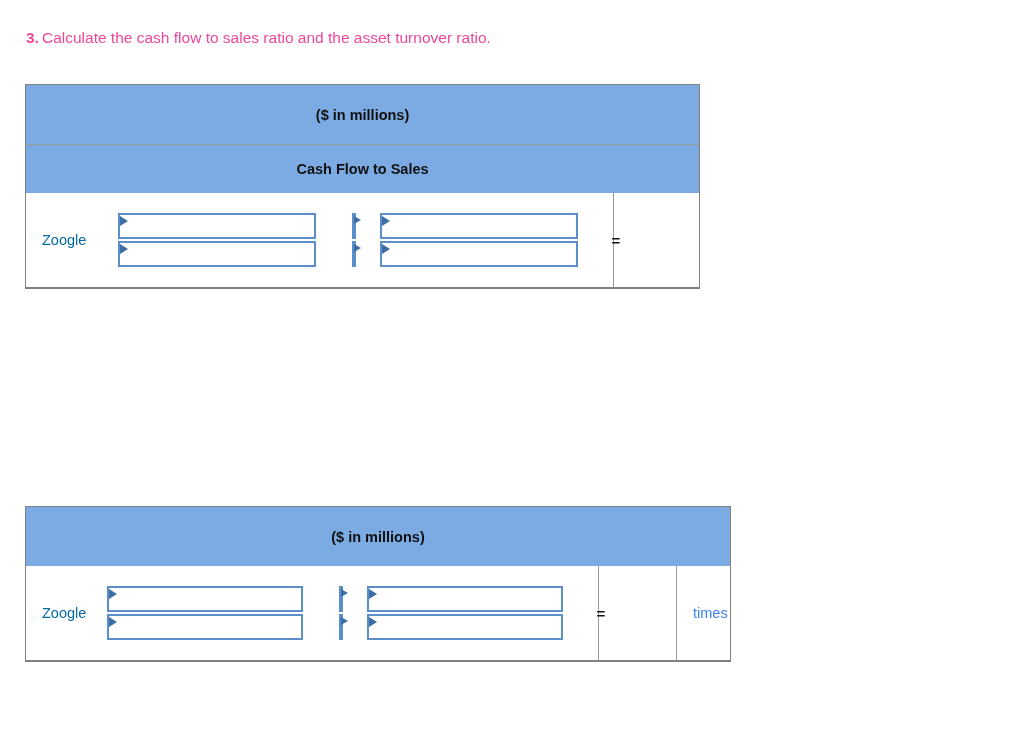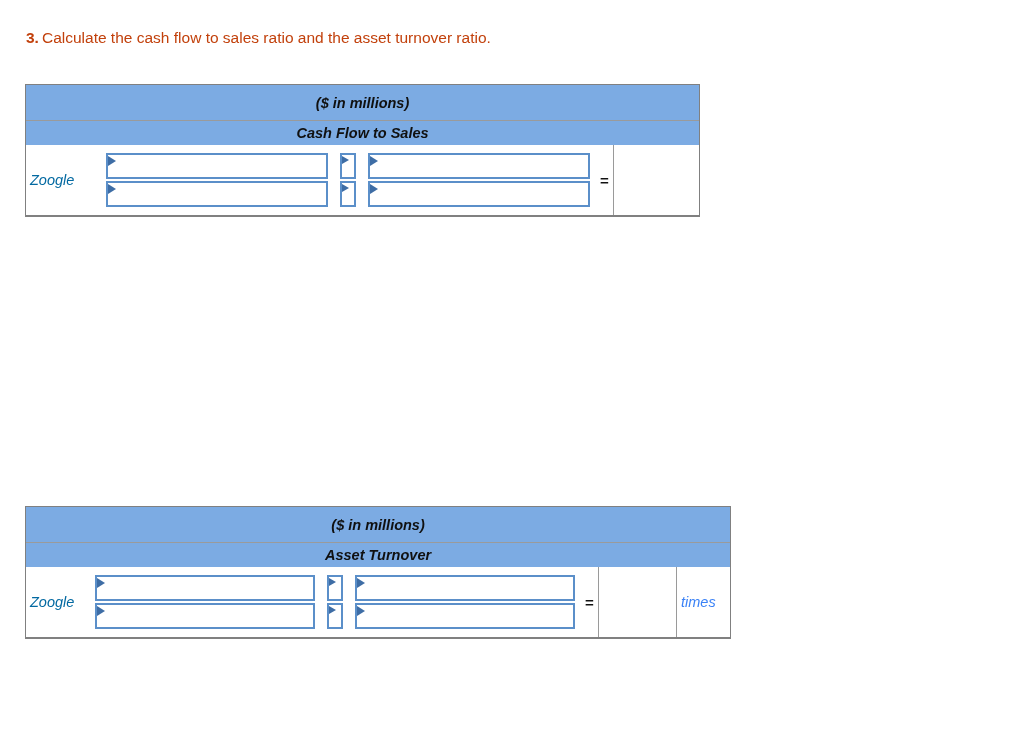--- a/index.html
+++ b/index.html
@@ -18,38 +18,37 @@
   }
 
   
   .question {
     position: absolute;
     left: 26px;
     top: 28px;
     font-size: 15.5px;
     line-height: 1.3;
     white-space: nowrap;
-    color: #c2410c;
+    color: #ec4899;
   }
   .question .qnum {
     font-weight: bold;
     margin-right: 3px;
   }
 
   
   .ratio-table {
     position: absolute;
     border-collapse: collapse;
     background: #ffffff;
     table-layout: fixed;
   }
   .ratio-table td {
-    padding: 4px;
+    padding: 16px;
     vertical-align: middle;
-    font-style: italic;
   }
 
   
   .hdr-band {
     background: #7cabe3;
     color: #101010;
     font-weight: bold;
     font-size: 14.5px;
     text-align: center;
     height: 27px;
@@ -197,23 +196,20 @@
     <col style="width:28px">
     <col style="width:232px">
     <col style="width:18px">
     <col style="width:78px">
     <col style="width:54px">
   </colgroup>
   <tbody>
       <tr>
     <td colspan="7" class="hdr-band first">($ in millions)</td>
   </tr>
-  <tr>
-    <td colspan="7" class="hdr-band second">Asset Turnover</td>
-  </tr>
   <tr class="body-row">
     <td class="cell-label">Zoogle</td>
 
     <td>
       <div class="frac">
         <div class="fld"></div>
         <div class="fld"></div>
       </div>
     </td>
 

